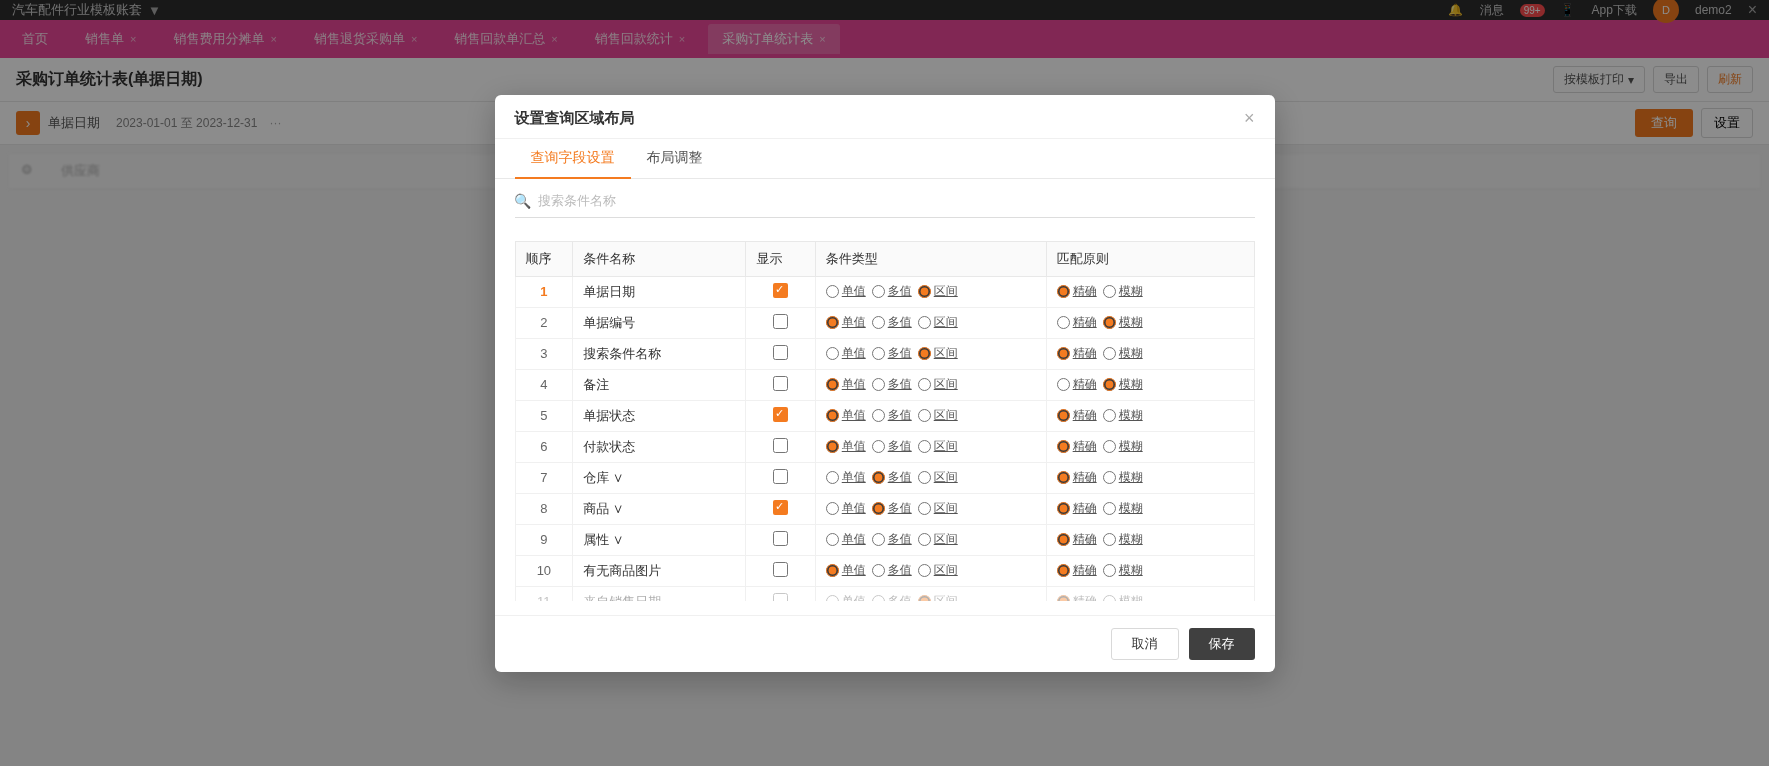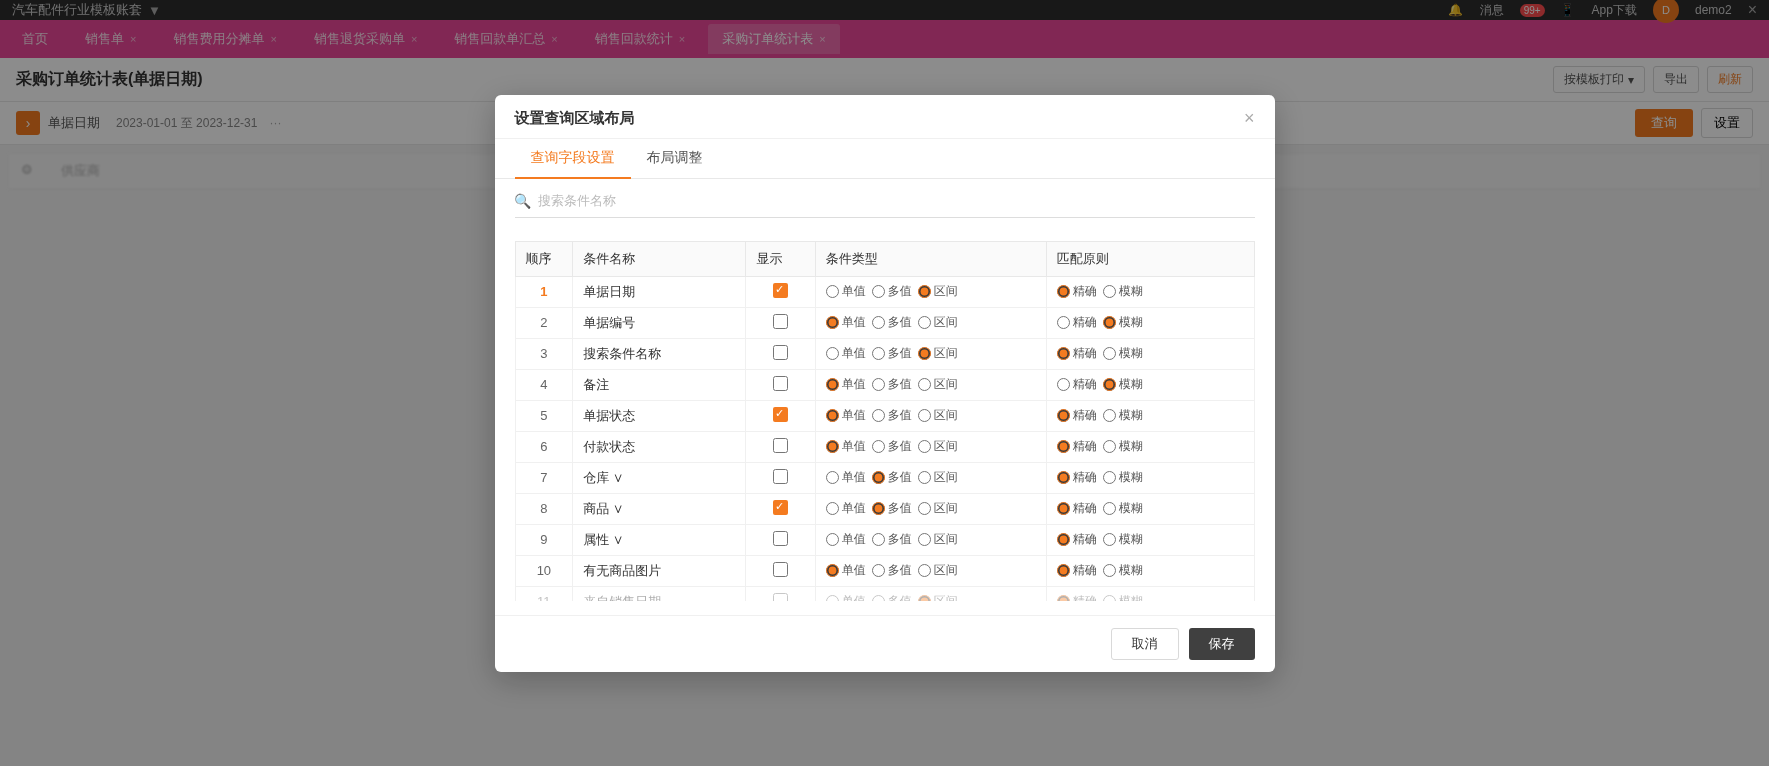--- a/index.html
+++ b/index.html
@@ -217,21 +217,21 @@
       color: white;
       font-size: 11px;
       top: 0px;
       left: 2px;
     }
 
     
     .radio-group { display: flex; gap: 6px; align-items: center; }
     .radio-option { display: flex; align-items: center; gap: 3px; cursor: pointer; }
     .radio-option input[type=radio] { accent-color: #f47b20; cursor: pointer; }
-    .radio-label { color: #555; font-size: 12px; }
+    .radio-label { color: #555; font-size: 12px; text-decoration: underline; }
 
     
     .table-scroll {
       flex: 1;
       overflow-y: auto;
       max-height: 360px;
       margin-top: 11px;
     }
     .table-scroll::-webkit-scrollbar { width: 6px; }
     .table-scroll::-webkit-scrollbar-thumb { background: #ccc; border-radius: 3px; }

